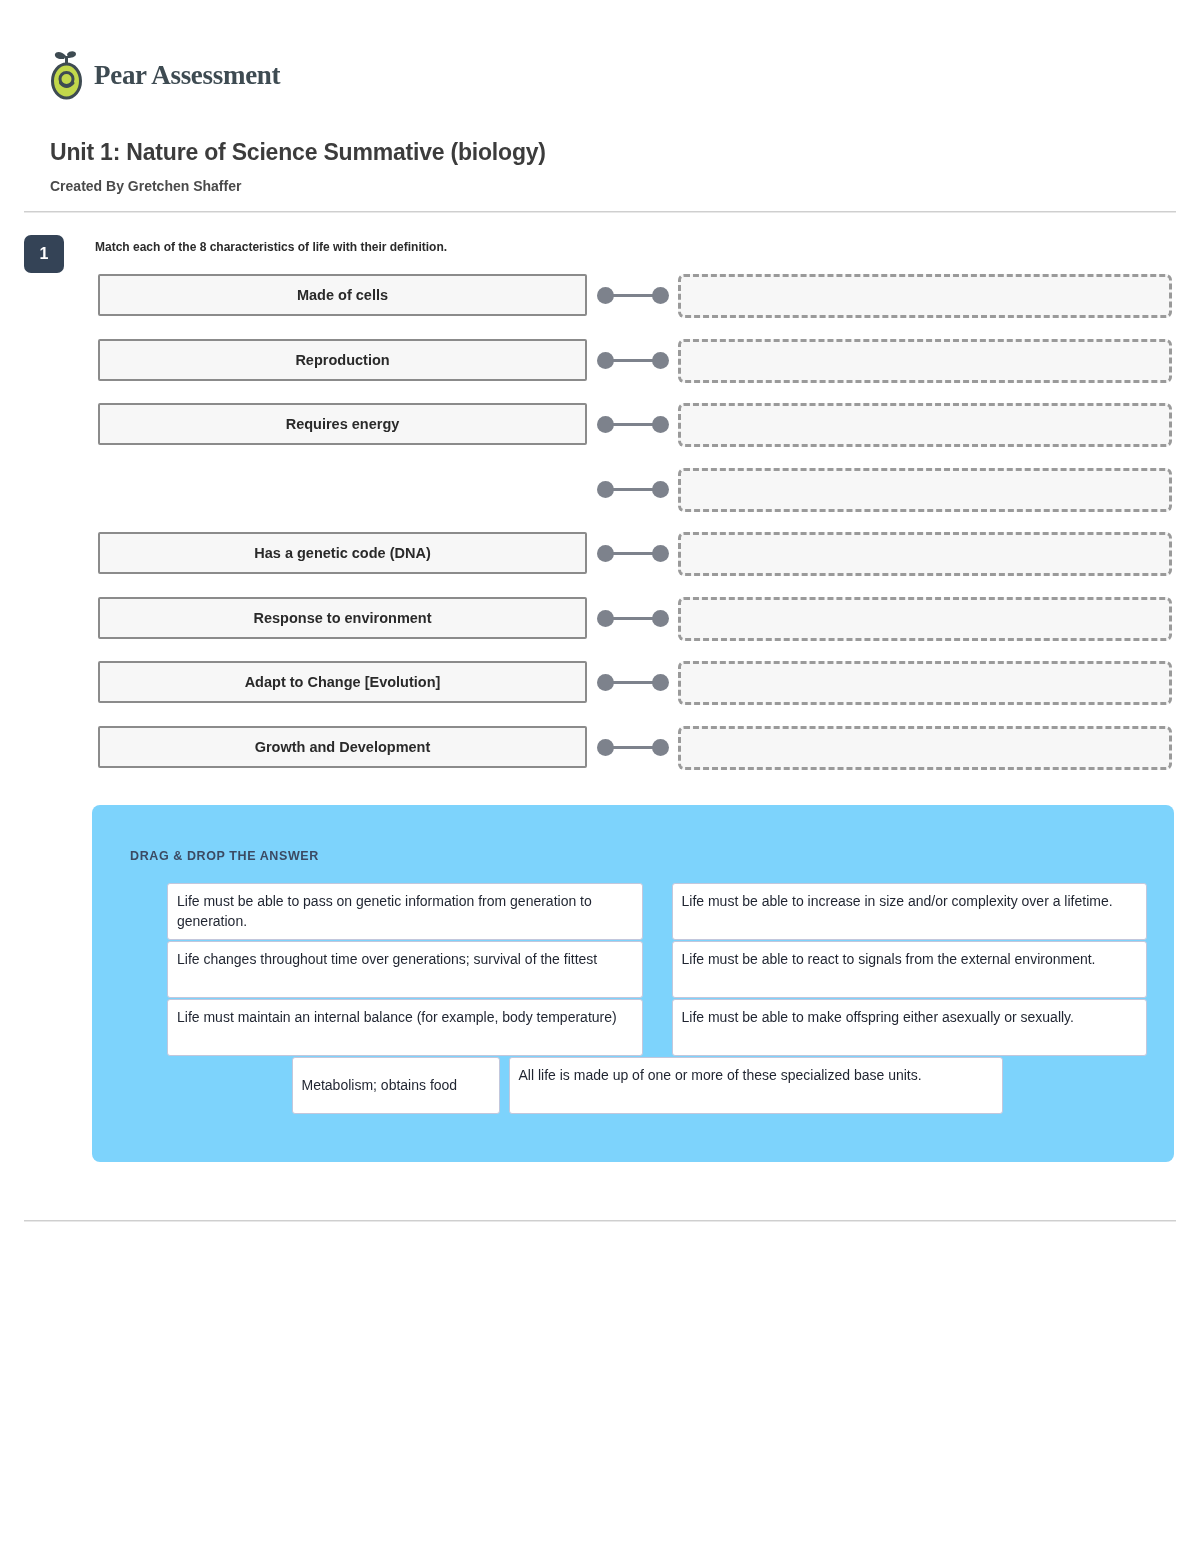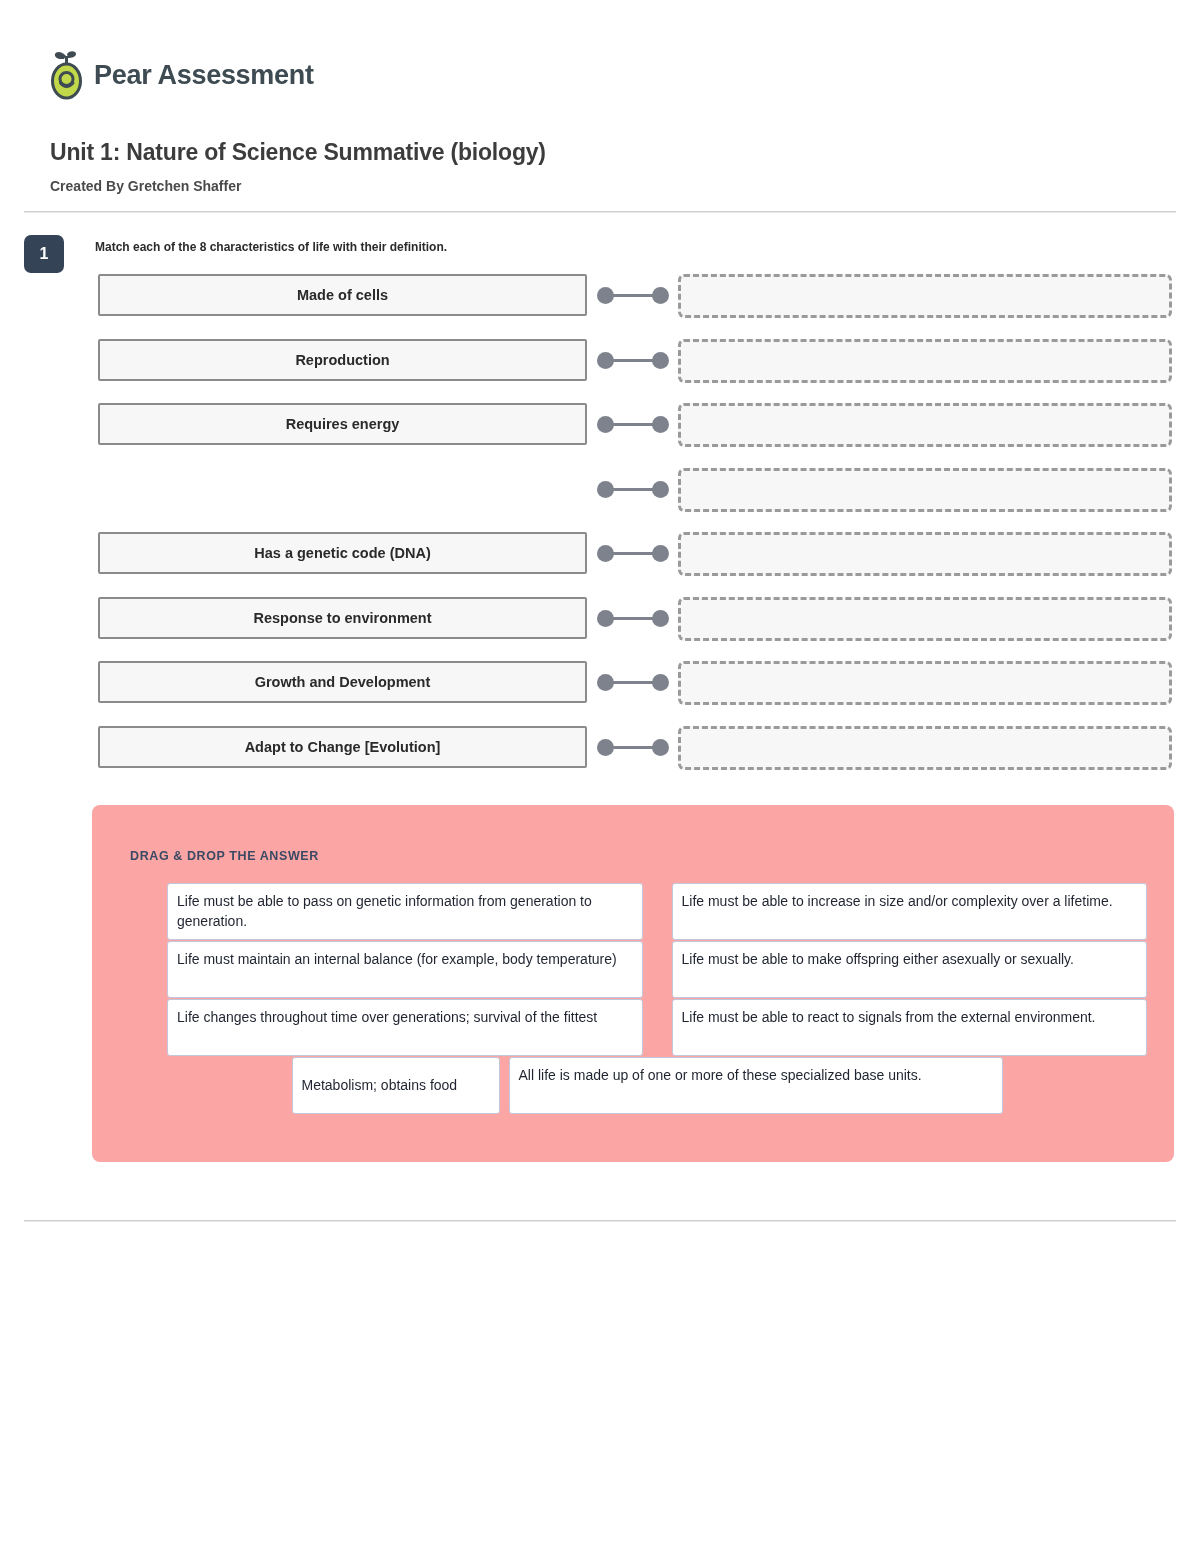--- a/index.html
+++ b/index.html
@@ -28,20 +28,21 @@
   .brand-logo {
     width: 38px;
     height: 50px;
     display: block;
   }
   .brand-name {
     font-size: 27px;
     font-weight: bold;
     color: #3e4b52;
     letter-spacing: -0.3px;
+    font-family: Liberation Serif, serif;
   }
 
   .doc-title {
     position: absolute;
     left: 50px;
     top: 139px;
     font-size: 23px;
     font-weight: bold;
     color: #3c3c3c;
     letter-spacing: -0.2px;
@@ -155,21 +156,21 @@
     border-radius: 6px;
   }
 
   
   .dd-panel {
     position: absolute;
     left: 92px;
     top: 805px;
     width: 1082px;
     height: 357px;
-    background: #fca5a5;
+    background: #7dd3fc;
     border-radius: 8px;
   }
   .dd-heading {
     position: absolute;
     left: 38px;
     top: 44px;
     font-size: 12.5px;
     font-weight: bold;
     letter-spacing: 0.6px;
     color: #3b4a63;
@@ -277,54 +278,54 @@
     <div class="match-term">Response to environment</div>
     <div class="connector">
       <span class="dot dot-left"></span>
       <span class="bar"></span>
       <span class="dot dot-right"></span>
     </div>
     <div class="match-drop"></div>
   </div>
 
   <div class="match-row">
+    <div class="match-term">Adapt to Change [Evolution]</div>
+    <div class="connector">
+      <span class="dot dot-left"></span>
+      <span class="bar"></span>
+      <span class="dot dot-right"></span>
+    </div>
+    <div class="match-drop"></div>
+  </div>
+
+  <div class="match-row">
     <div class="match-term">Growth and Development</div>
-    <div class="connector">
-      <span class="dot dot-left"></span>
-      <span class="bar"></span>
-      <span class="dot dot-right"></span>
-    </div>
-    <div class="match-drop"></div>
-  </div>
-
-  <div class="match-row">
-    <div class="match-term">Adapt to Change [Evolution]</div>
     <div class="connector">
       <span class="dot dot-left"></span>
       <span class="bar"></span>
       <span class="dot dot-right"></span>
     </div>
     <div class="match-drop"></div>
   </div>
 </div>
 
 <div class="dd-panel">
   <div class="dd-heading">DRAG &amp; DROP THE ANSWER</div>
   <div class="dd-grid">
     <div class="dd-row">
       <div class="dd-card wide">Life must be able to pass on genetic information from generation to generation.</div>
       <div class="dd-card wide">Life must be able to increase in size and/or complexity over a lifetime.</div>
     </div>
     <div class="dd-row">
+      <div class="dd-card wide">Life changes throughout time over generations; survival of the fittest</div>
+      <div class="dd-card wide">Life must be able to react to signals from the external environment.</div>
+    </div>
+    <div class="dd-row">
       <div class="dd-card wide">Life must maintain an internal balance (for example, body temperature)</div>
       <div class="dd-card wide">Life must be able to make offspring either asexually or sexually.</div>
-    </div>
-    <div class="dd-row">
-      <div class="dd-card wide">Life changes throughout time over generations; survival of the fittest</div>
-      <div class="dd-card wide">Life must be able to react to signals from the external environment.</div>
     </div>
     <div class="dd-row centered">
       <div class="dd-card short">Metabolism; obtains food</div>
       <div class="dd-card medium">All life is made up of one or more of these specialized base units.</div>
     </div>
   </div>
 </div>
 
 <div class="rule rule-bottom"></div>
 

